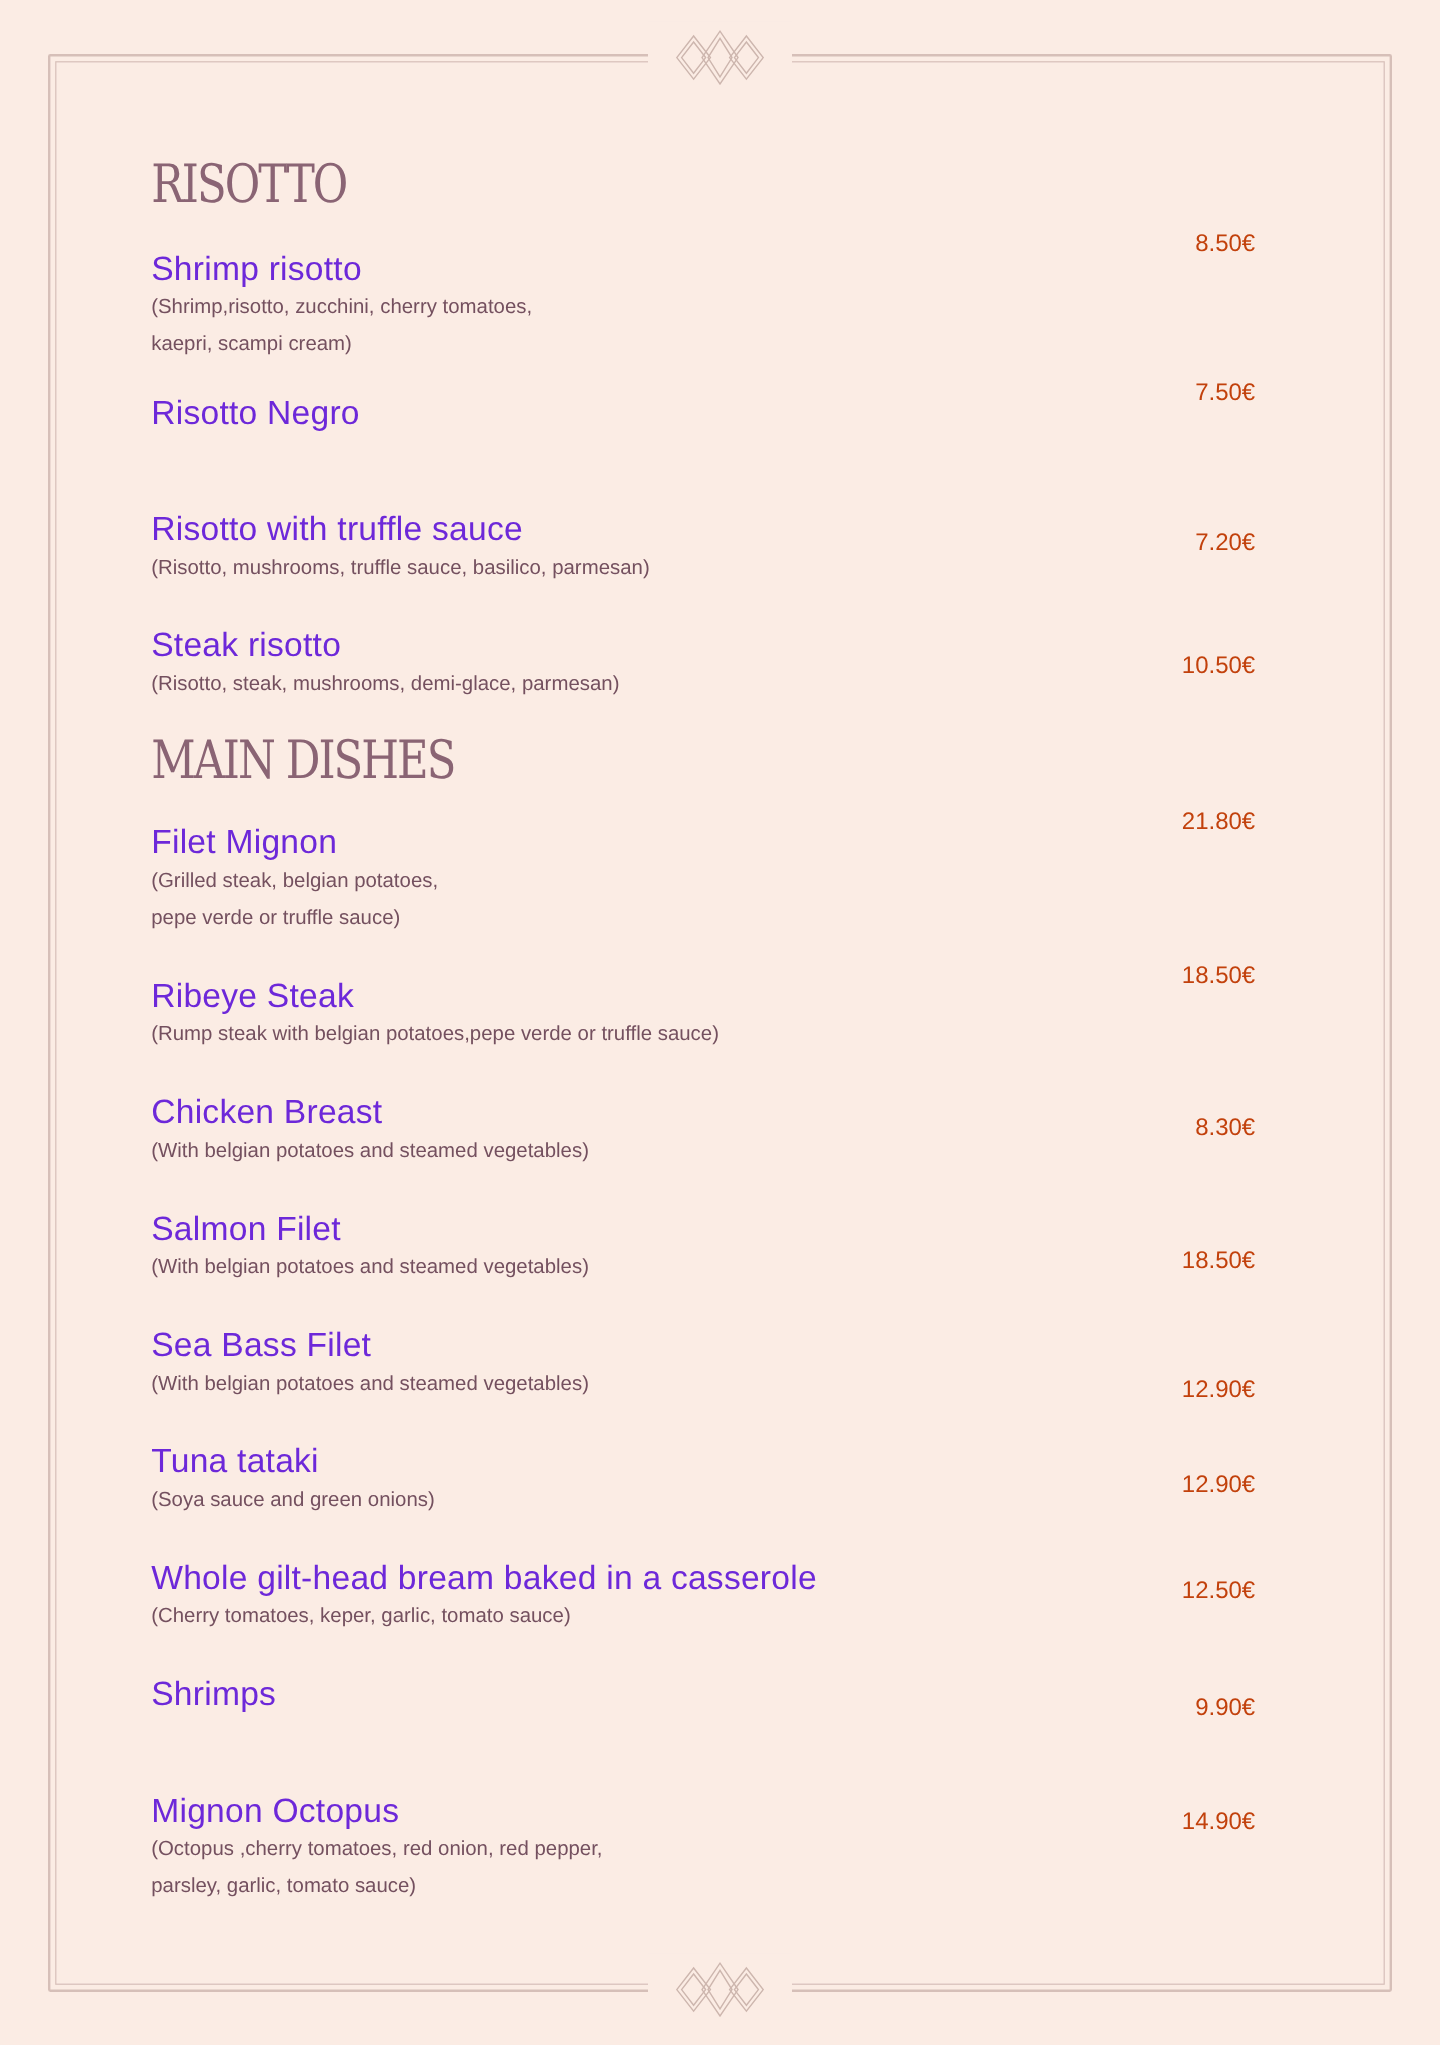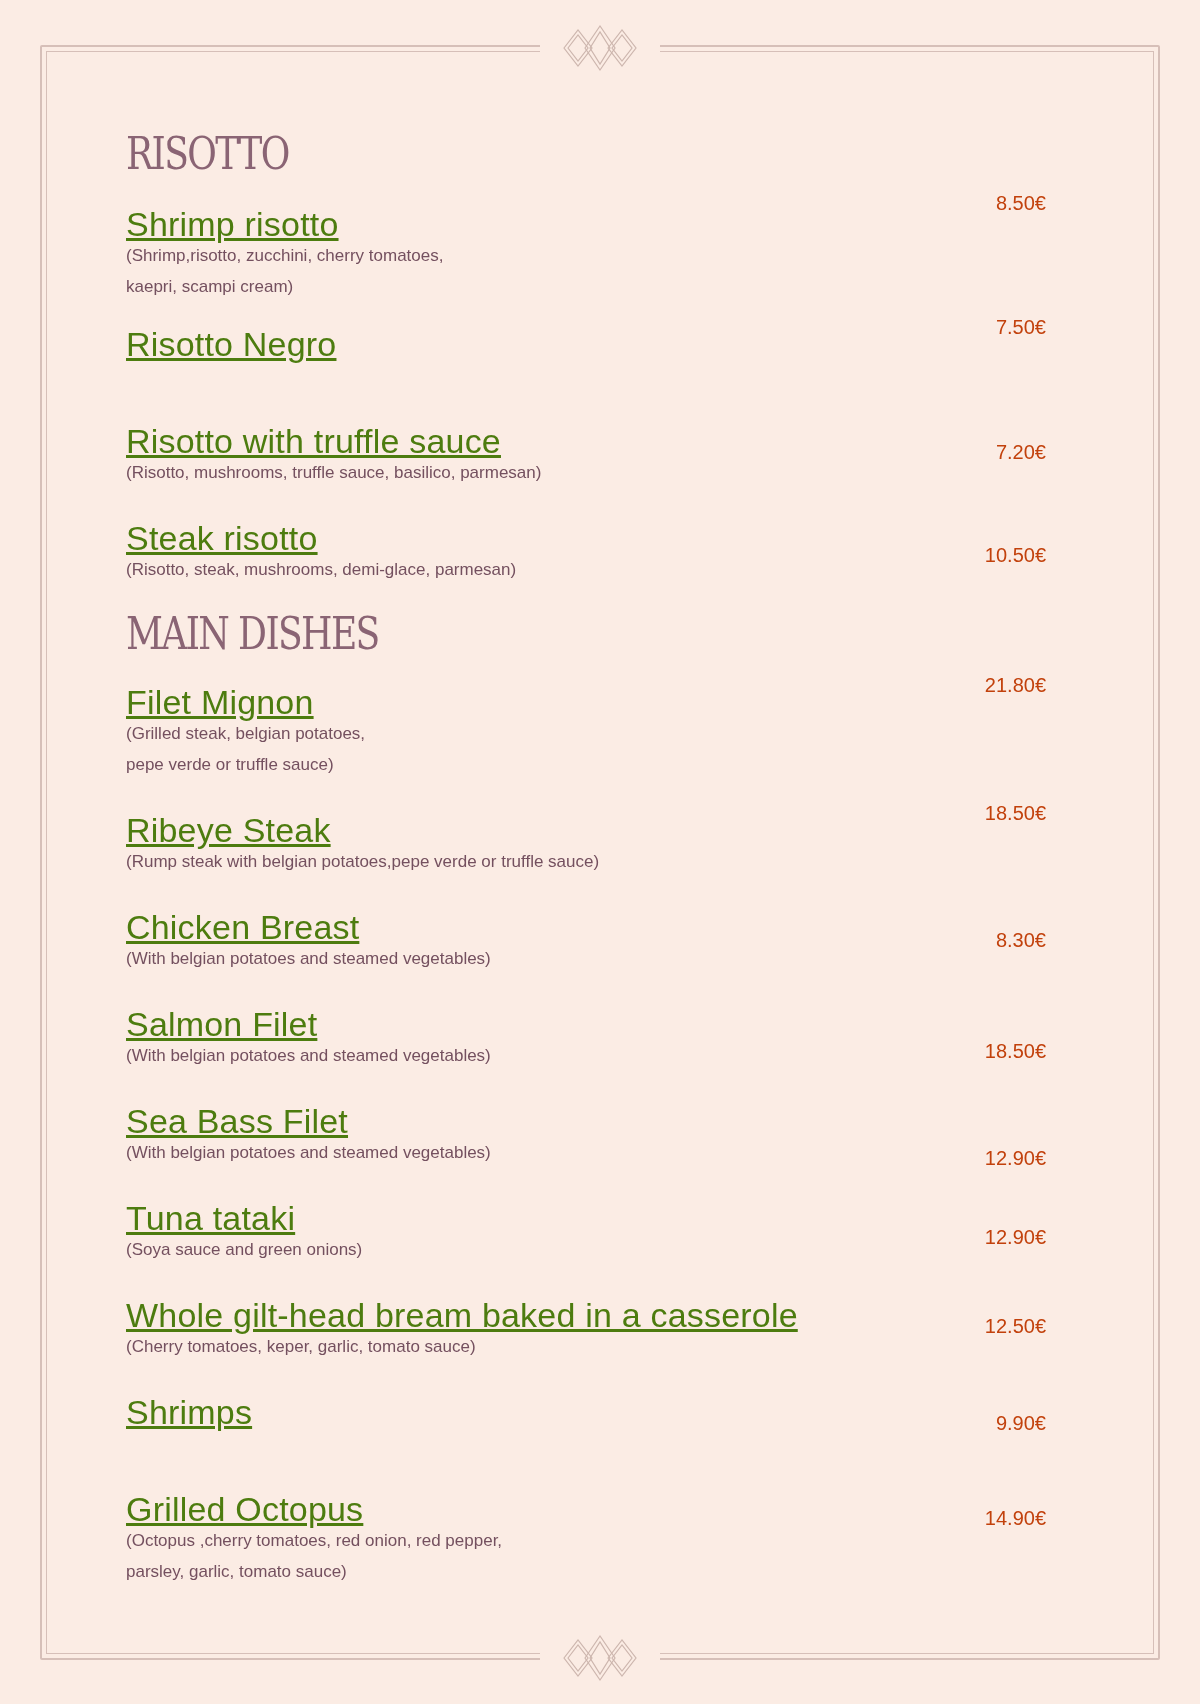--- a/index.html
+++ b/index.html
@@ -15,21 +15,21 @@
   .ornament.top { top:18px; }
   .ornament.bottom { top:1628px; }
   .ornament svg { display:block; }
   .content { position:absolute; left:126px; top:0; width:960px; }
   .section-title {
     position:absolute; left:0; font-family:"DejaVu Serif", serif; font-weight:normal;
     color:#8a6474; font-size:44px; letter-spacing:-2px; transform:scaleX(0.82); transform-origin:left center;
     margin:0; line-height:1;
   }
   .item { position:absolute; left:0; width:960px; }
-  .item-name { font-size:34px; color:#4d7c0f; line-height:32px; letter-spacing:0.2px;text-decoration:underline; }
+  .item-name { font-size:28px; color:#6d28d9; line-height:32px; letter-spacing:0.2px; }
   .item-desc { font-size:17px; color:#74505f; line-height:31px; white-space:pre-line; }
   .price { position:absolute; right:40px; font-size:20px; color:#c2410c; }
 </style>
 </head>
 <body>
 
 <div class="frame-outer"></div>
 <div class="frame-inner"></div>
 
 <div class="ornament top">
@@ -117,18 +117,18 @@
   <div class="item" style="top:1299px">
     <div class="item-name">Whole gilt-head bream baked in a casserole</div>
     <div class="item-desc">(Cherry tomatoes, keper, garlic, tomato sauce)</div>
     <div class="price" style="top:16px">12.50€</div>
   </div>
   <div class="item" style="top:1396px">
     <div class="item-name">Shrimps</div>
     <div class="price" style="top:16px">9.90€</div>
   </div>
   <div class="item" style="top:1493px">
-    <div class="item-name">Grilled Octopus</div>
+    <div class="item-name">Mignon Octopus</div>
     <div class="item-desc">(Octopus ,cherry tomatoes, red onion, red pepper,
  parsley, garlic, tomato sauce)</div>
     <div class="price" style="top:14px">14.90€</div>
   </div>
 </div>
 
 </body></html>

